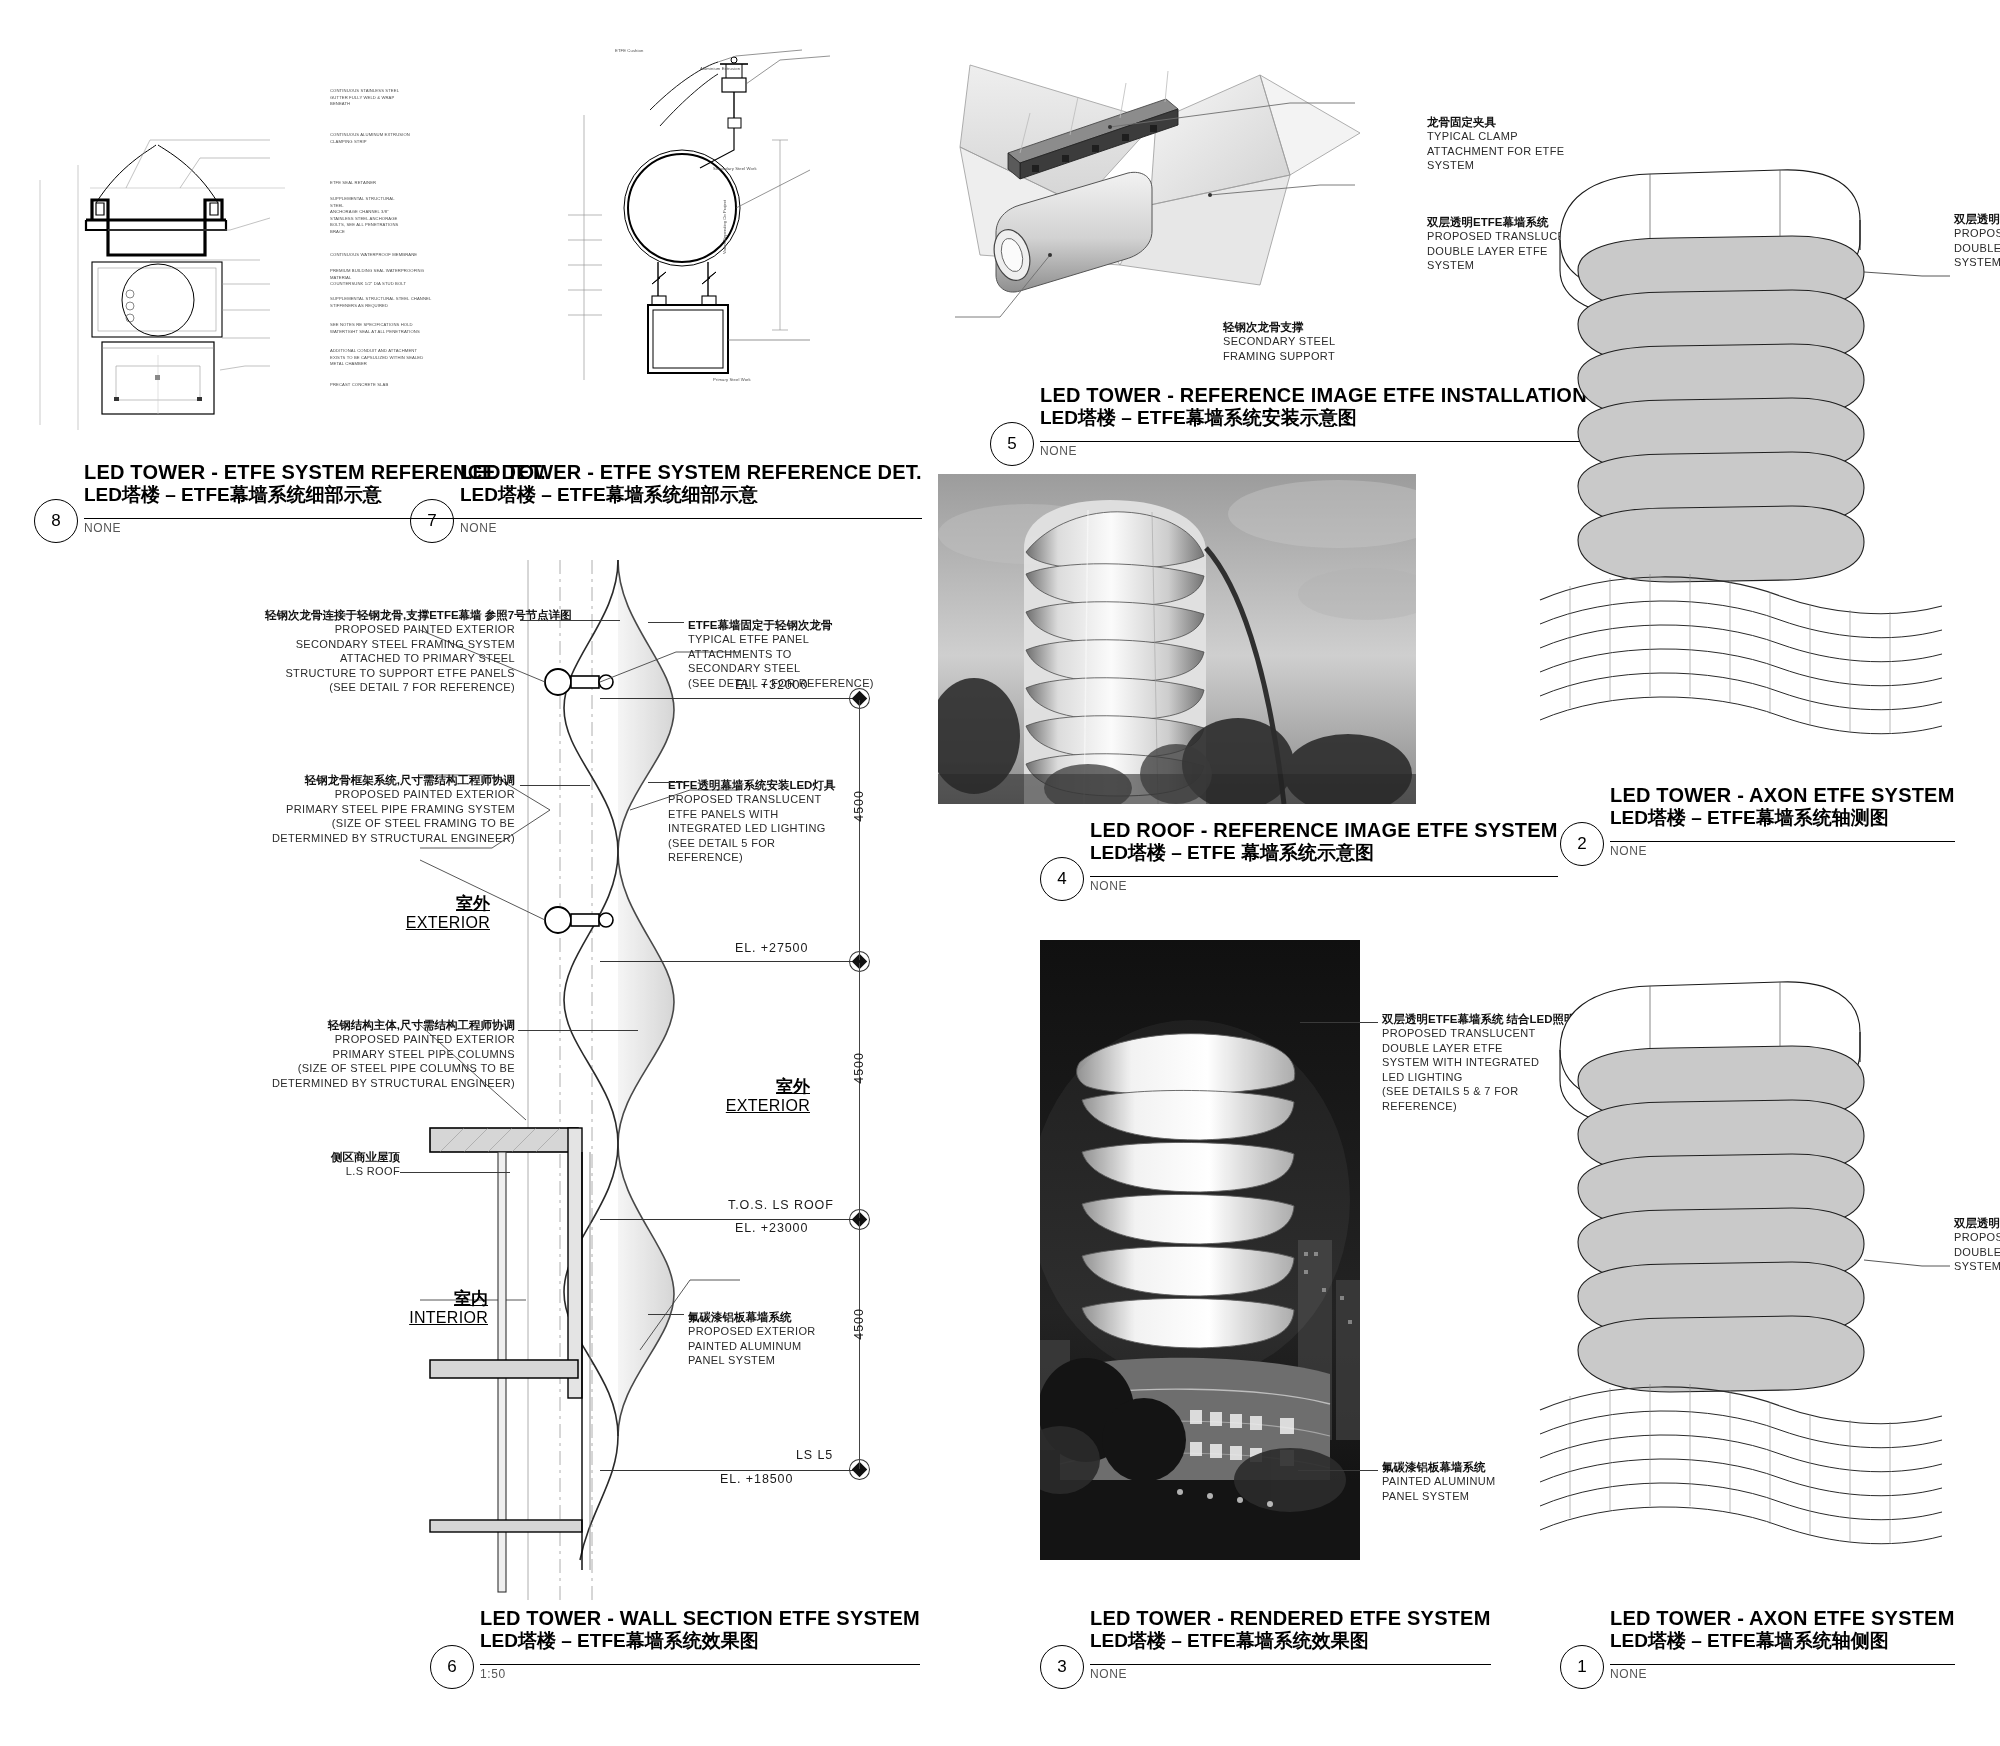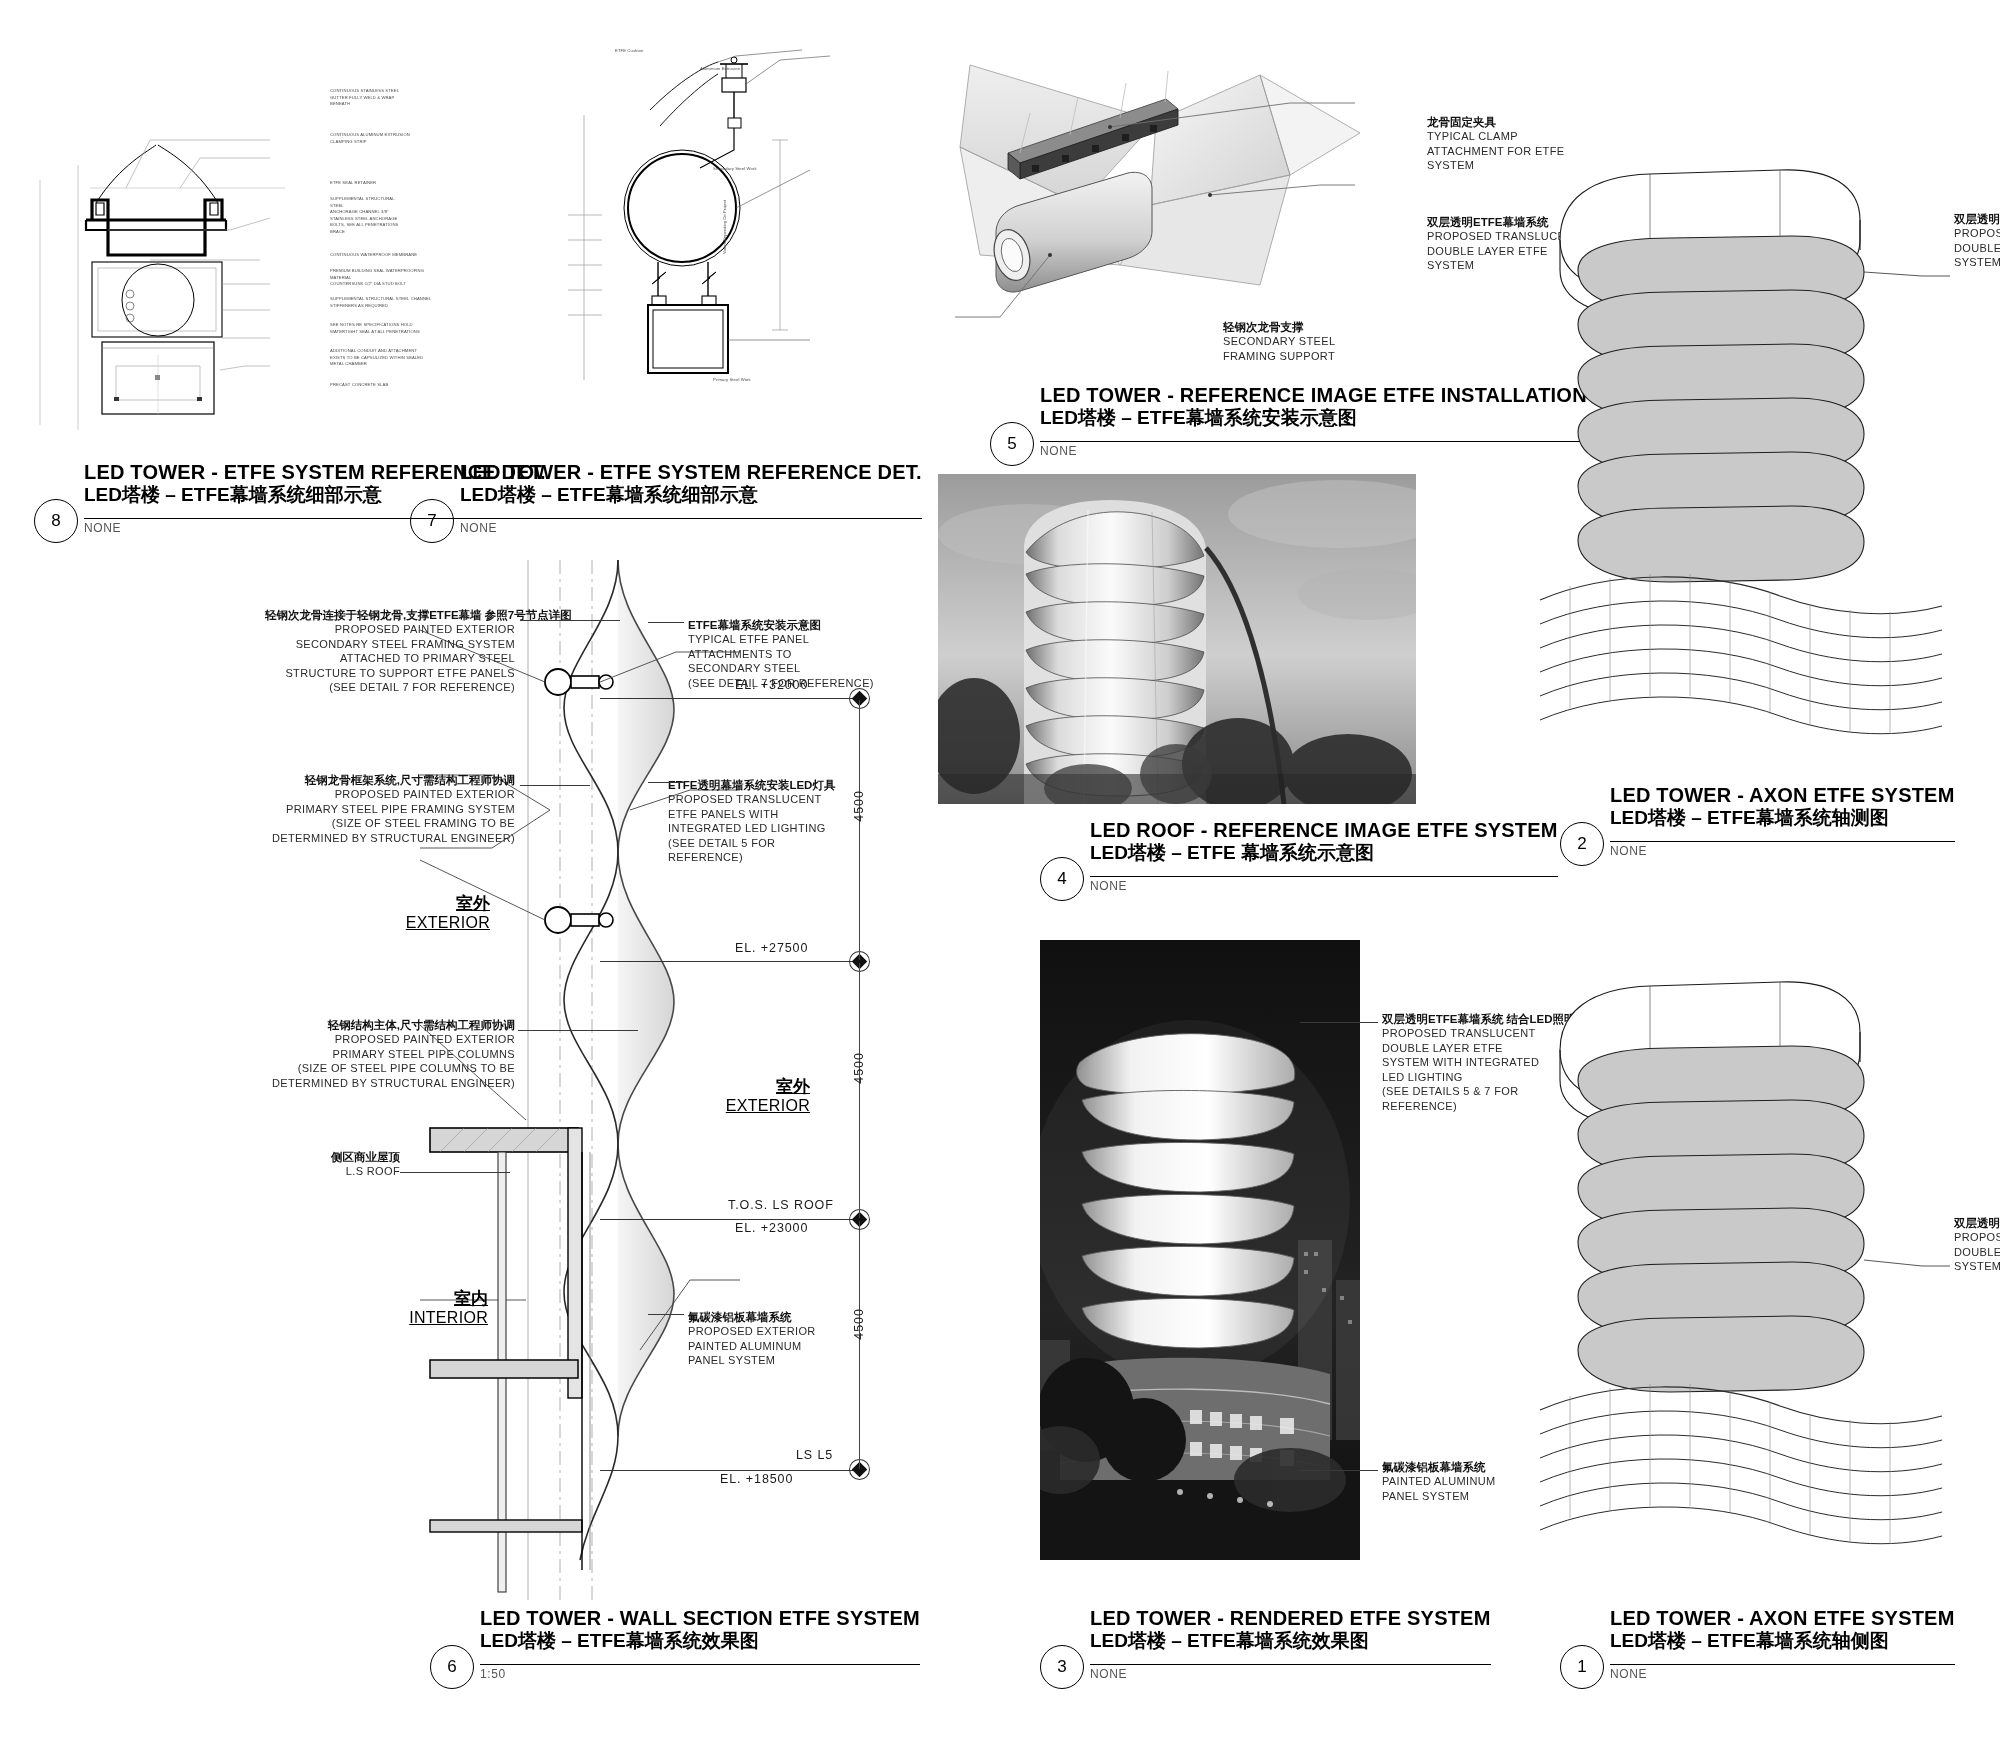--- a/index.html
+++ b/index.html
@@ -572,21 +572,21 @@
 PRIMARY STEEL PIPE COLUMNS
 (SIZE OF STEEL PIPE COLUMNS TO BE
 DETERMINED BY STRUCTURAL ENGINEER)</div>
   </div>
   <div class="note right" style="left:290px; top:1150px; width:110px;">
     <div class="cn">侧区商业屋顶</div>
     <div class="en">L.S ROOF</div>
   </div>
 
   <div class="note left" style="left:688px; top:618px; width:210px;">
-    <div class="cn">ETFE幕墙系统安装示意图</div>
+    <div class="cn">ETFE幕墙固定于轻钢次龙骨</div>
     <div class="en">TYPICAL ETFE PANEL
 ATTACHMENTS TO
 SECONDARY STEEL
 (SEE DETAIL 7 FOR REFERENCE)</div>
   </div>
   <div class="note left" style="left:668px; top:778px; width:200px;">
     <div class="cn">ETFE透明幕墙系统安装LED灯具</div>
     <div class="en">PROPOSED TRANSLUCENT
 ETFE PANELS WITH
 INTEGRATED LED LIGHTING

